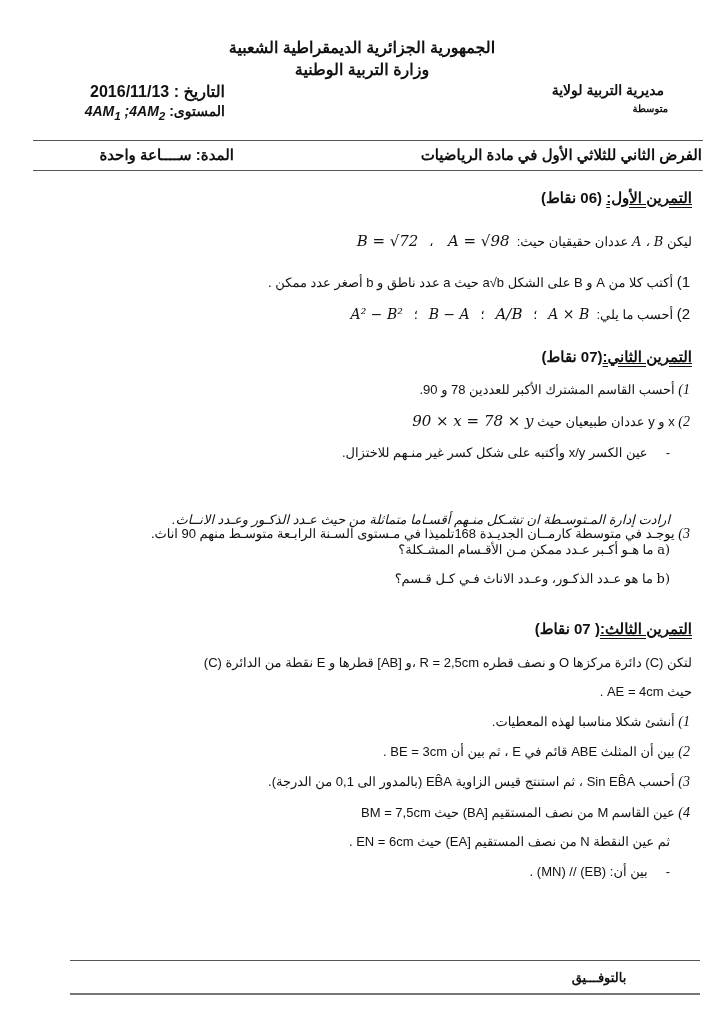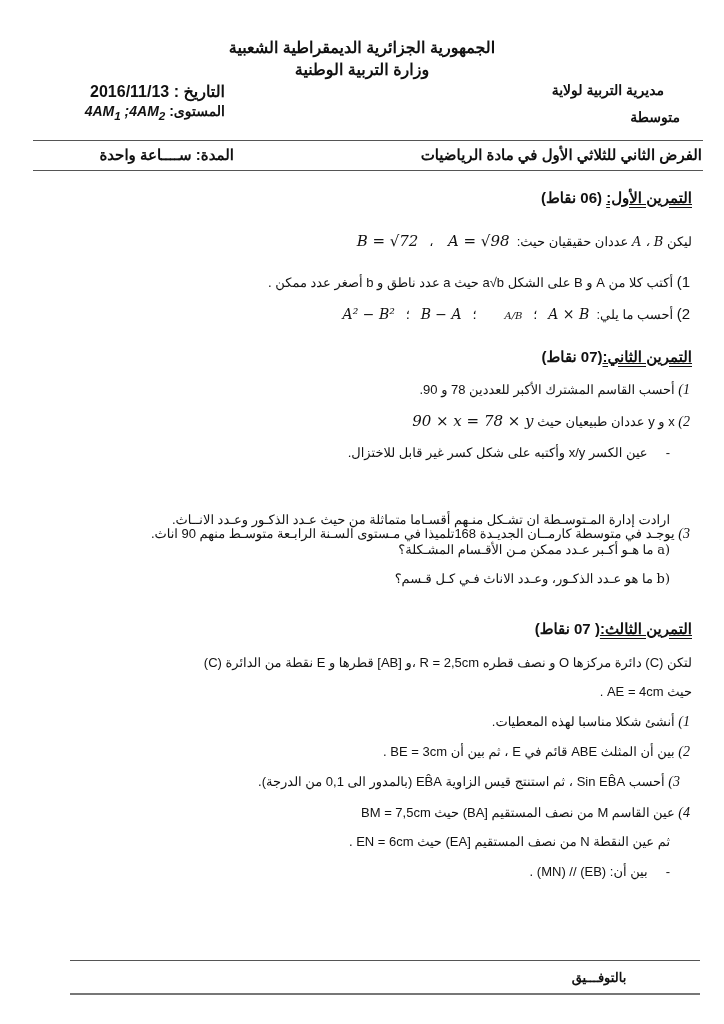--- a/index.html
+++ b/index.html
@@ -22,21 +22,21 @@
   .footer-cell { display: flex; align-items: center; justify-content: center; font-weight: bold; font-size: 13px; font-family: "Liberation Sans", sans-serif; }
   .footer-cell + .footer-cell { border-right: 1px solid #be185d; }
 </style>
 </head>
 <body>
 
 <div class="abs center-line hdr" style="top:38px; font-size:16px;">الجمهورية الجزائرية الديمقراطية الشعبية</div>
 <div class="abs center-line hdr" style="top:60px; font-size:16px;">وزارة التربية الوطنية</div>
 
 <div class="abs rtl hdr" style="top:82px; right:60px; font-size:14px;">مديرية التربية لولاية</div>
-<div class="abs rtl hdr" style="top:103px; right:44px; font-size:14px;margin-top:6px;">متوسطة</div>
+<div class="abs rtl hdr" style="top:103px; right:56px; font-size:10px;">متوسطة</div>
 
 <div class="abs rtl hdr" style="top:82px; left:75px; width:150px; font-size:16px;">
   <span>التاريخ :</span>
   <span style="direction:ltr; unicode-bidi:isolate;">2016/11/13</span>
 </div>
 <div class="abs rtl hdr" style="top:103px; left:62px; width:163px; font-size:14px;">
   <span>المستوى:</span>
   <span style="direction:ltr; unicode-bidi:isolate; font-style:italic;"><span>4AM</span><sub>1</sub> <span>;</span><span>4AM</span><sub>2</sub></span>
 </div>
 
@@ -62,21 +62,21 @@
 <div class="abs rtl line" style="top:273px; right:34px;">
   <span class="num" style="font-style:normal; font-family:'Liberation Sans',sans-serif; font-size:15px;">1)</span>
   <span>أكتب كلا من A و B على الشكل a√b حيث a عدد ناطق و b أصغر عدد ممكن .</span>
 </div>
 
 <div class="abs rtl line" style="top:305px; right:34px;">
   <span class="num" style="font-style:normal; font-family:'Liberation Sans',sans-serif; font-size:15px;">2)</span>
   <span>أحسب ما يلي:</span>
   &nbsp;<span class="math" style="font-size:14px;">A × B</span>
   &nbsp;&nbsp;؛&nbsp;&nbsp;
-  <span class="math" style="font-size:10px;margin-left:17px;">A/B</span>
+  <span class="math" style="font-size:15px;">A/B</span>
   &nbsp;&nbsp;؛&nbsp;&nbsp;
   <span class="math" style="font-size:14px;">B − A</span>
   &nbsp;&nbsp;؛&nbsp;&nbsp;
   <span class="math" style="font-size:14px;">A² − B²</span>
 </div>
 
 <div class="abs rtl ex-title" style="top:348px; right:32px;">
   <span class="u">التمرين الثاني:</span><span>(07 نقاط)</span>
 </div>
 
@@ -86,28 +86,28 @@
 </div>
 
 <div class="abs rtl line" style="top:412px; right:34px;">
   <span class="num">2)</span>
   <span>x و y عددان طبيعيان حيث</span>
   <span class="math" style="font-size:15px;">90 × x = 78 × y</span>
 </div>
 
 <div class="abs rtl line" style="top:445px; right:54px;">
   <span>-&nbsp;&nbsp;&nbsp;&nbsp;</span>
-  <span>عين الكسر x/y وأكتبه على شكل كسر غير قابل للاختزال.</span>
+  <span>عين الكسر x/y وأكتبه على شكل كسر غير منـهم للاختزال.</span>
 </div>
 
 <div class="abs rtl line" style="top:482px; right:34px;margin-top:44px;">
   <span class="num">3)</span>
   <span>يوجـد في متوسطة كارمــان الجديـدة 168تلميذا في مـستوى السـنة الرابـعة متوسـط منهم 90 اناث.</span>
 </div>
-<div class="abs rtl line" style="top:512px; right:54px;">
+<div class="abs rtl line" style="top:512px; right:54px;font-style:italic;">
   <span>ارادت إدارة المـتوسـطة ان تشـكل منـهم أقسـاما متماثلة من حيث عـدد الذكـور وعـدد الانــاث.</span>
 </div>
 <div class="abs rtl line" style="top:542px; right:54px;">
   <span class="math-up">a)</span>
   <span>ما هـو أكـبر عـدد ممكن مـن الأقـسام المشـكلة؟</span>
 </div>
 <div class="abs rtl line" style="top:571px; right:54px;">
   <span class="math-up">b)</span>
   <span>ما هو عـدد الذكـور، وعـدد الاناث فـي كـل قـسم؟</span>
 </div>
@@ -124,21 +124,21 @@
 </div>
 
 <div class="abs rtl line" style="top:714px; right:34px;">
   <span class="num">1)</span>
   <span>أنشئ شكلا مناسبا لهذه المعطيات.</span>
 </div>
 <div class="abs rtl line" style="top:744px; right:34px;">
   <span class="num">2)</span>
   <span>بين أن المثلث ABE قائم في E ، ثم بين أن BE = 3cm .</span>
 </div>
-<div class="abs rtl line" style="top:774px; right:44px;">
+<div class="abs rtl line" style="top:774px; right:34px;">
   <span class="num">3)</span>
   <span>أحسب Sin EB̂A ، ثم استنتج قيس الزاوية EB̂A (بالمدور الى 0,1 من الدرجة).</span>
 </div>
 <div class="abs rtl line" style="top:805px; right:34px;">
   <span class="num">4)</span>
   <span>عين القاسم M من نصف المستقيم [BA) حيث BM = 7,5cm</span>
 </div>
 <div class="abs rtl line" style="top:834px; right:54px;">
   <span>ثم عين النقطة N من نصف المستقيم [EA) حيث EN = 6cm .</span>
 </div>

